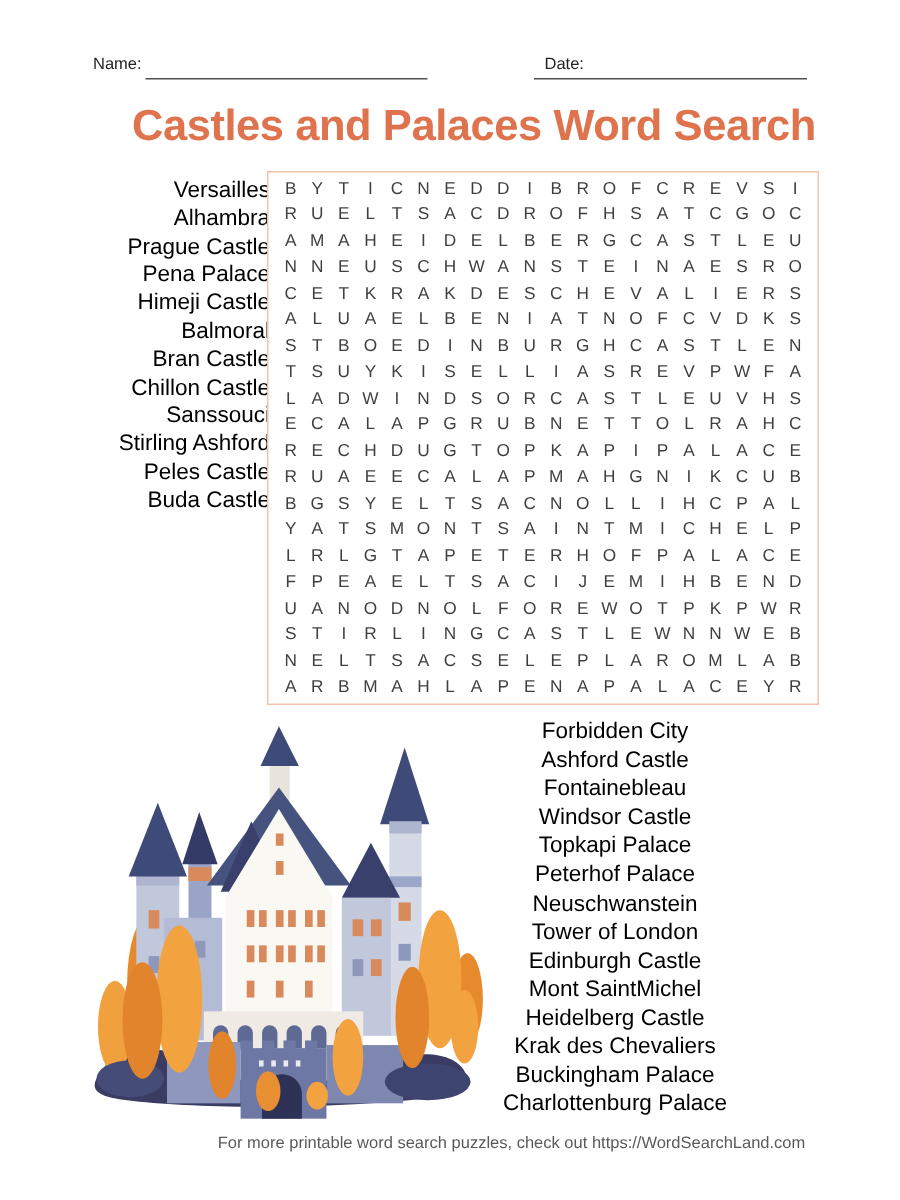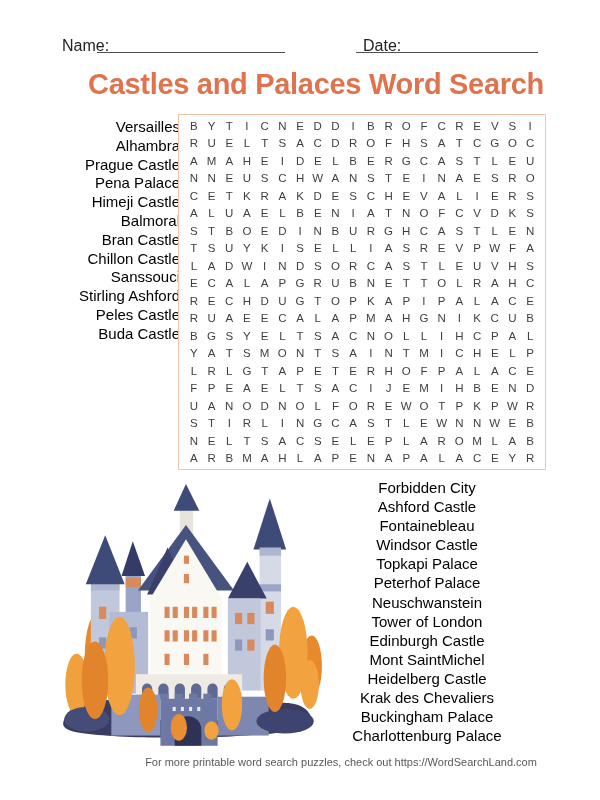--- a/index.html
+++ b/index.html
@@ -3,37 +3,37 @@
 <meta charset="utf-8">
 <style>
   html,body{margin:0;padding:0;}
   body{
     width:600px;height:800px;background:#ffffff;position:relative;overflow:hidden;
     font-family:"Liberation Sans",sans-serif;color:#111;
   }
   .abs{position:absolute;}
 
   
-  .field-label{font-size:16px;color:#222;}
+  .field-label{font-size:11px;color:#222;}
   .field-line{border-top:1.3px solid #4f4f4f;height:0;}
   #name-label{left:62px;top:37px;}
   #name-line{left:97px;top:52px;width:188px;}
   #date-label{left:322px;top:37px;margin-left:41px;}
   #date-line{left:356px;top:52px;width:182px;}
 
   
   #title{
     left:0;top:68px;width:600px;text-align:center;
     font-size:29px;font-weight:bold;color:#DF734E;letter-spacing:-0.3px;padding-left:16px;
   }
 
   
   .word-list{text-align:center;}
   #left-list{left:48px;top:118px;width:132px;text-align:right;}
-  #right-list{left:326px;top:478px;width:202px;text-align:center;}
+  #right-list{left:309px;top:478px;width:202px;text-align:center;}
   .word{font-size:15px;font-weight:500;color:#000;line-height:18.8px;white-space:nowrap;}
   #right-list .word{line-height:19.1px;}
 
   
   #grid-box{
     left:178px;top:114px;width:366px;height:354px;
     border:1.6px solid #F5C3A8;background:#fff;
   }
   #letters{
     position:absolute;left:6px;right:6px;top:2px;bottom:2px;

